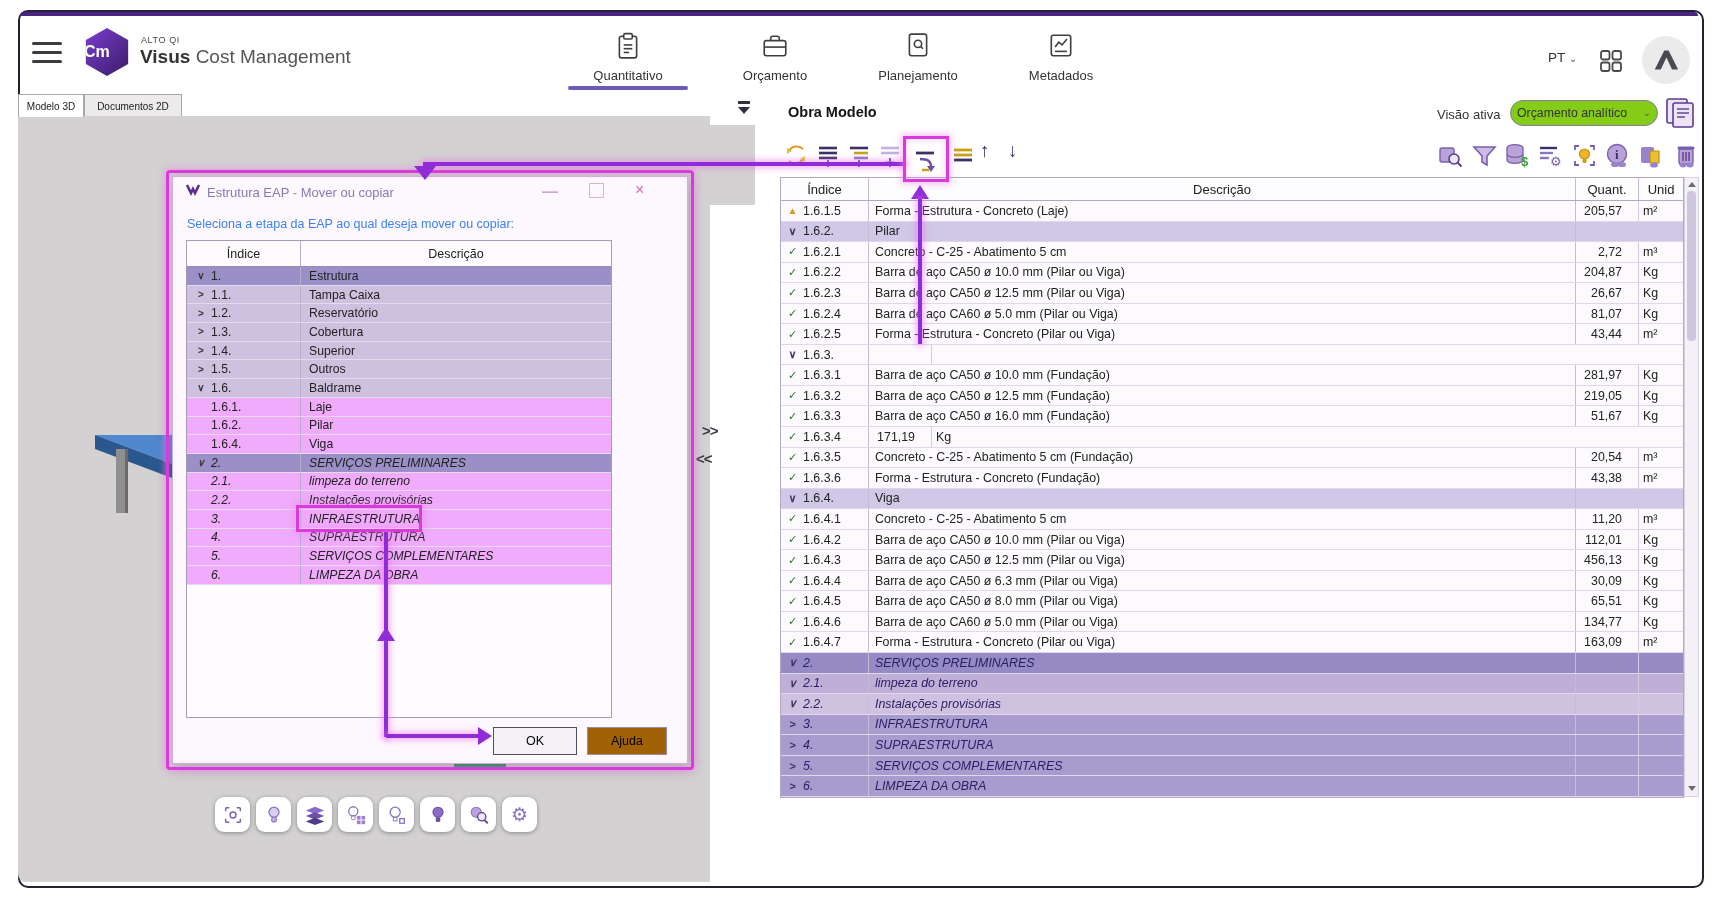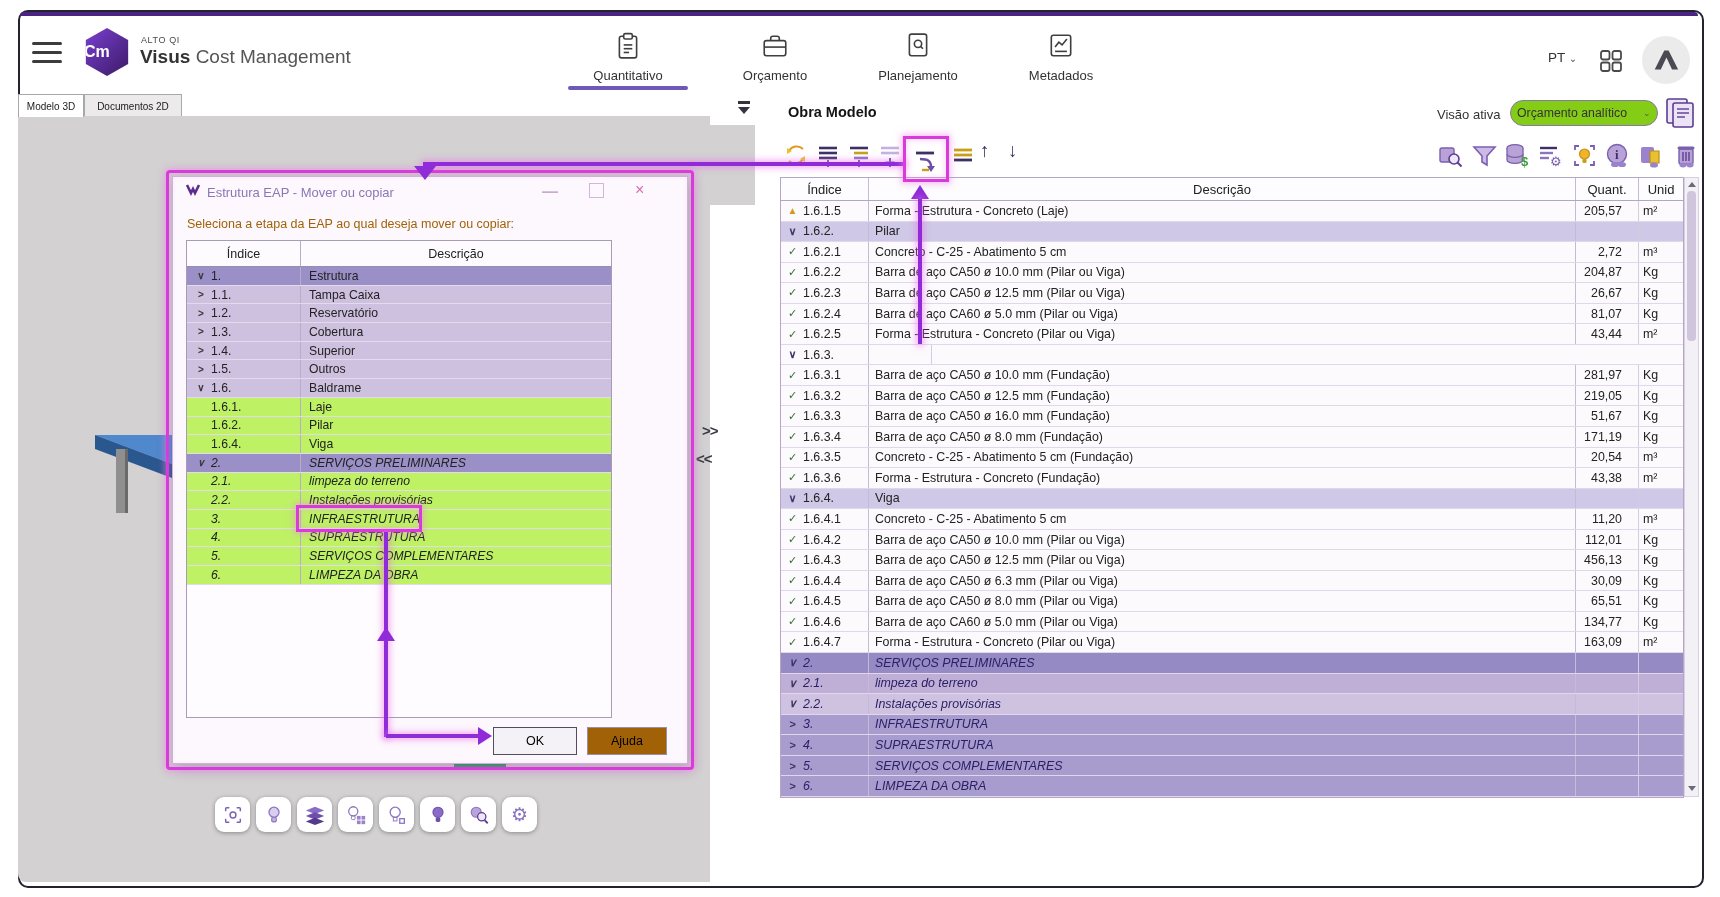--- a/index.html
+++ b/index.html
@@ -34,21 +34,21 @@
   .row-sec-dark{background:#958ac3;}
   .row-sec-light{background:#bfaed6;}
   .row-sec-lighter{background:#cfc2e0;}
   .row-sec-mid{background:#a89bcd;}
   .it{font-style:italic;color:#2a2166;}
   
   #dlg{left:172px;top:176px;width:516px;height:588px;background:#fdf8fd;border:1px solid #c7b7d7;box-shadow:2px 4px 14px rgba(60,30,80,.25);box-sizing:border-box;}
   #dlg-table{left:186px;top:240px;width:426px;height:478px;border:1px solid #a89bb8;background:#fefcfe;box-sizing:border-box;}
   #dlg-head{display:flex;height:25px;border-bottom:1px solid #9a8cb0;font-size:12.5px;color:#222;background:#fdfbfe;}
   .dh{display:flex;align-items:center;justify-content:center;box-sizing:border-box;}
-  .dt-row{display:flex;height:18.7px;font-size:12.2px;color:#222;border-bottom:1px solid #e4daec;box-sizing:border-box;background:#bef264;}
+  .dt-row{display:flex;height:18.7px;font-size:12.2px;color:#222;border-bottom:1px solid #e4daec;box-sizing:border-box;background:#f0abfc;}
   .dt-row>div{box-sizing:border-box;display:flex;align-items:center;overflow:hidden;white-space:nowrap;}
   .d-idx{width:114px;border-right:1px solid #b9abc9;padding-left:8px;gap:4px;}
   .d-desc{width:310px;padding-left:8px;}
   .d-hd{background:#9a8fc6;}
   .d-lt{background:#cec0df;}
   .ind{padding-left:24px;}
   .dmk{width:12px;flex:0 0 12px;text-align:center;color:#3a3a3a;font-size:10px;font-weight:bold;}
   .dbtn{position:absolute;height:28px;font-size:12.5px;display:flex;align-items:center;justify-content:center;background:#f4f2f6;box-sizing:border-box;cursor:pointer;}
   
   .vbtn{position:absolute;top:797px;width:35px;height:35px;background:#fff;border-radius:9px;box-shadow:0 1px 4px rgba(0,0,0,.35);display:flex;align-items:center;justify-content:center;}
@@ -478,21 +478,20 @@
           </div>
           <div class="c-desc">Barra de aço CA50 ø 16.0 mm  (Fundação)</div>
           <div class="c-q">51,67</div>
           <div class="c-u">Kg</div>
         </div>
         <div class="mt-row row-item">
           <div class="c-idx">
             <span class="mk mk-check">✓</span>
             <span>1.6.3.4</span>
           </div>
-          <div class="c-desc">Barra de aço CA50 ø 8.0 mm  (Fundação)</div>
           <div class="c-q">171,19</div>
           <div class="c-u">Kg</div>
         </div>
         <div class="mt-row row-item">
           <div class="c-idx">
             <span class="mk mk-check">✓</span>
             <span>1.6.3.5</span>
           </div>
           <div class="c-desc">Concreto - C-25 - Abatimento 5 cm  (Fundação)</div>
           <div class="c-q">20,54</div>
@@ -652,21 +651,21 @@
   </div>
 
   <div class="abs" id="dlg" style="z-index:5;">
     <svg class="abs" style="left:12px;top:7px;" width="16" height="16" viewBox="0 0 16 16">
         <path d="M2 1 L6 9 L8 5 L10 9 L14 1" fill="none" stroke="#5b2d91" stroke-width="2.6"></path>
       </svg>
     <div class="abs" style="left:34px;top:8px;font-size:13px;color:#8a78b5;">Estrutura EAP - Mover ou copiar</div>
     <div class="abs" style="left:369px;top:6px;width:18px;height:14px;color:#c9a8d2;font-weight:bold;">—</div>
     <div class="abs" style="left:416px;top:6px;width:13px;height:13px;border:1.6px solid #d4b4da;"></div>
     <div class="abs" style="left:462px;top:4px;font-size:16px;color:#d86fb0;">×</div>
-    <div class="abs" style="left:14px;top:40px;font-size:12.5px;color:#a16207;">Seleciona a etapa da EAP ao qual deseja mover ou copiar:</div>
+    <div class="abs" style="left:14px;top:40px;font-size:12.5px;color:#3b82f6;">Seleciona a etapa da EAP ao qual deseja mover ou copiar:</div>
   </div>
 
   <div class="abs" id="dlg-table" style="z-index:6;">
     <div id="dlg-head">
       <div class="dh" style="width:114px;border-right:1px solid #b9abc9;">Índice</div>
       <div class="dh" style="width:310px;">Descrição</div>
     </div>
     <div id="drows">
         <div class="dt-row d-hd">
           <div class="d-idx">

